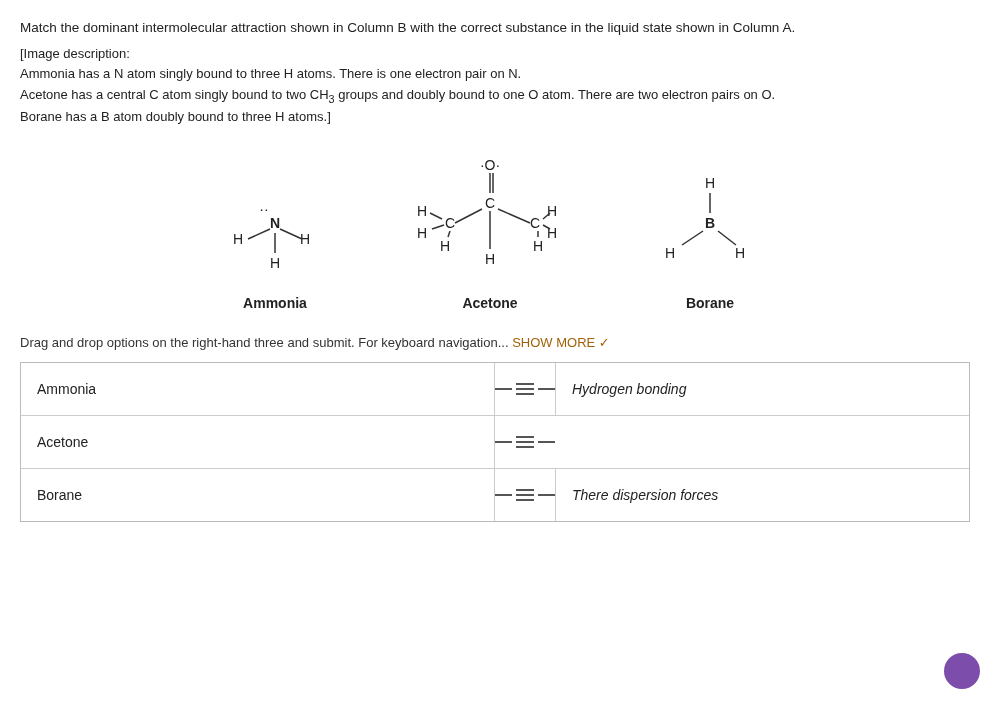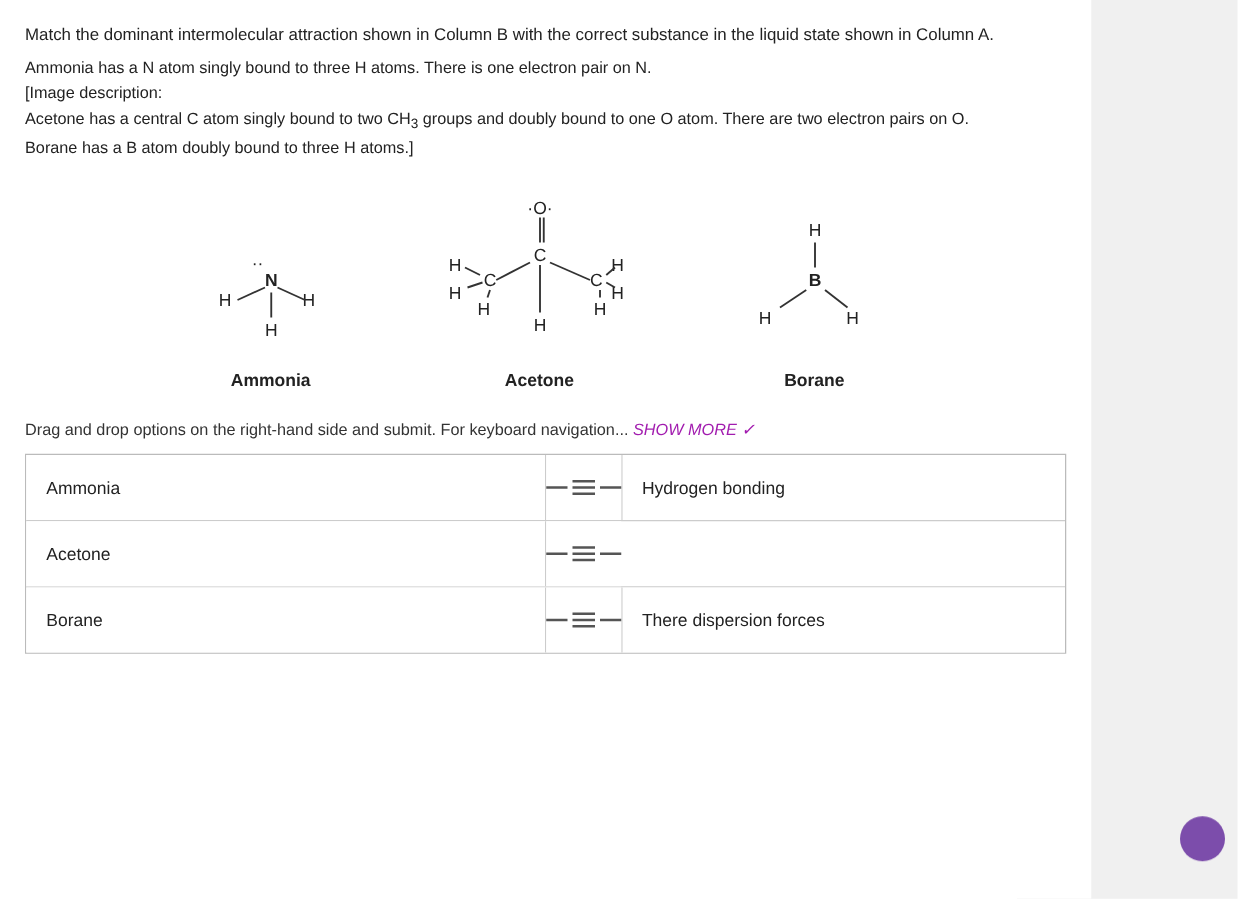--- a/index.html
+++ b/index.html
@@ -4,21 +4,21 @@
   <style>
     * { box-sizing: border-box; margin: 0; padding: 0; }
     body {
       font-family: Arial, sans-serif;
       background: #f0f0f0;
       font-size: 14px;
       color: #222;
       padding: 0;
     }
     .page {
-      width: 873px;
+      width: 990px;
       min-height: 719px;
       background: #fff;
       padding: 18px 20px 20px 20px;
     }
     .question-text {
       font-size: 13.5px;
       line-height: 1.5;
       margin-bottom: 6px;
       max-width: 960px;
     }
@@ -55,24 +55,23 @@
       dominant-baseline: central;
       text-anchor: middle;
     }
     
     .instruction {
       font-size: 13px;
       margin-bottom: 12px;
       color: #333;
     }
     .show-more {
-      color: #a21caf;
+      color: #a16207;
       cursor: pointer;
       text-decoration: none;
-      font-style: italic;
     }
     .match-row {
       display: flex;
       border-bottom: 1px solid #ccc;
     }
     .match-row:last-child {
       border-bottom: none;
     }
     .match-left {
       flex: 0 0 50%;
@@ -115,20 +114,21 @@
       background: #555;
     }
     .match-right {
       flex: 1;
       padding: 18px 16px;
       font-size: 14px;
       background: #fff;
       display: flex;
       align-items: flex-start;
       border-left: 1px solid #ccc;
+      font-style: italic;
     }
     .match-outer {
       border: 1px solid #bbb;
       background: #fff;
     }
     
     .purple-circle {
       position: fixed;
       bottom: 30px;
       right: 10px;
@@ -140,22 +140,22 @@
   </style>
 </head>
 <body>
 
 <div class="page">
 
   <div class="question-text">
     <span>Match the dominant intermolecular attraction shown in Column B with the correct substance in the liquid state shown in Column A.</span>
   </div>
   <div class="image-desc">
+    <div>[Image description:</div>
     <div>Ammonia has a N atom singly bound to three H atoms. There is one electron pair on N.</div>
-    <div>[Image description:</div>
     <div>Acetone has a central C atom singly bound to two CH<sub>3</sub> groups and doubly bound to one O atom. There are two electron pairs on O.</div>
     <div>Borane has a B atom doubly bound to three H atoms.]</div>
   </div>
 
   <div class="molecules-area">
 
     <div class="molecule">
       <svg width="110" height="110">
 
         <text x="55" y="52" font-size="15" font-weight="bold" fill="#222">N</text>
@@ -224,21 +224,21 @@
 
         <text x="90" y="92" font-size="14" fill="#222">H</text>
         <line x1="68" y1="70" x2="86" y2="84" stroke="#333" stroke-width="1.5"></line>
       </svg>
       <div class="molecule-label">Borane</div>
     </div>
 
   </div>
 
   <div class="instruction">
-    <span>Drag and drop options on the right-hand side and submit. For keyboard navigation...</span>
+    <span>Drag and drop options on the right-hand three and submit. For keyboard navigation...</span>
     <a class="show-more">SHOW MORE ✓</a>
   </div>
 
   <div class="match-outer">
 
     <div class="match-row">
       <div class="match-left">
         <span>Ammonia</span>
       </div>
       <div class="match-connector">

